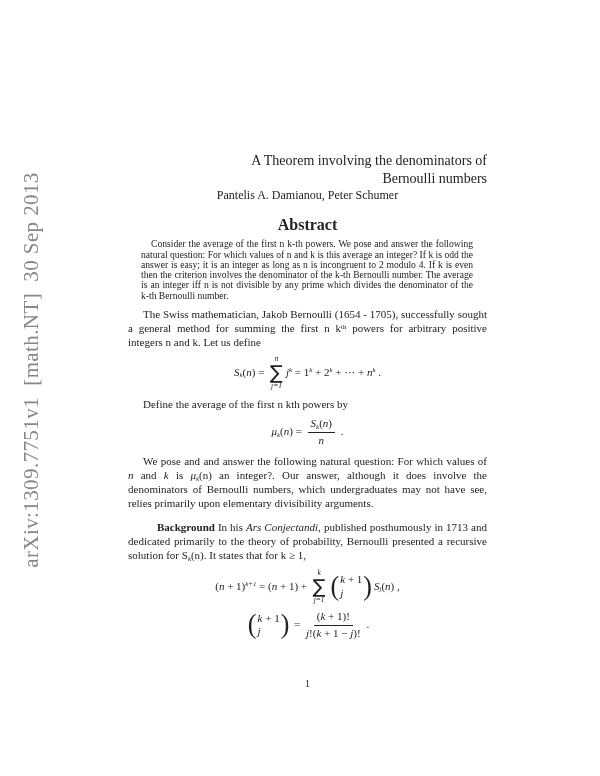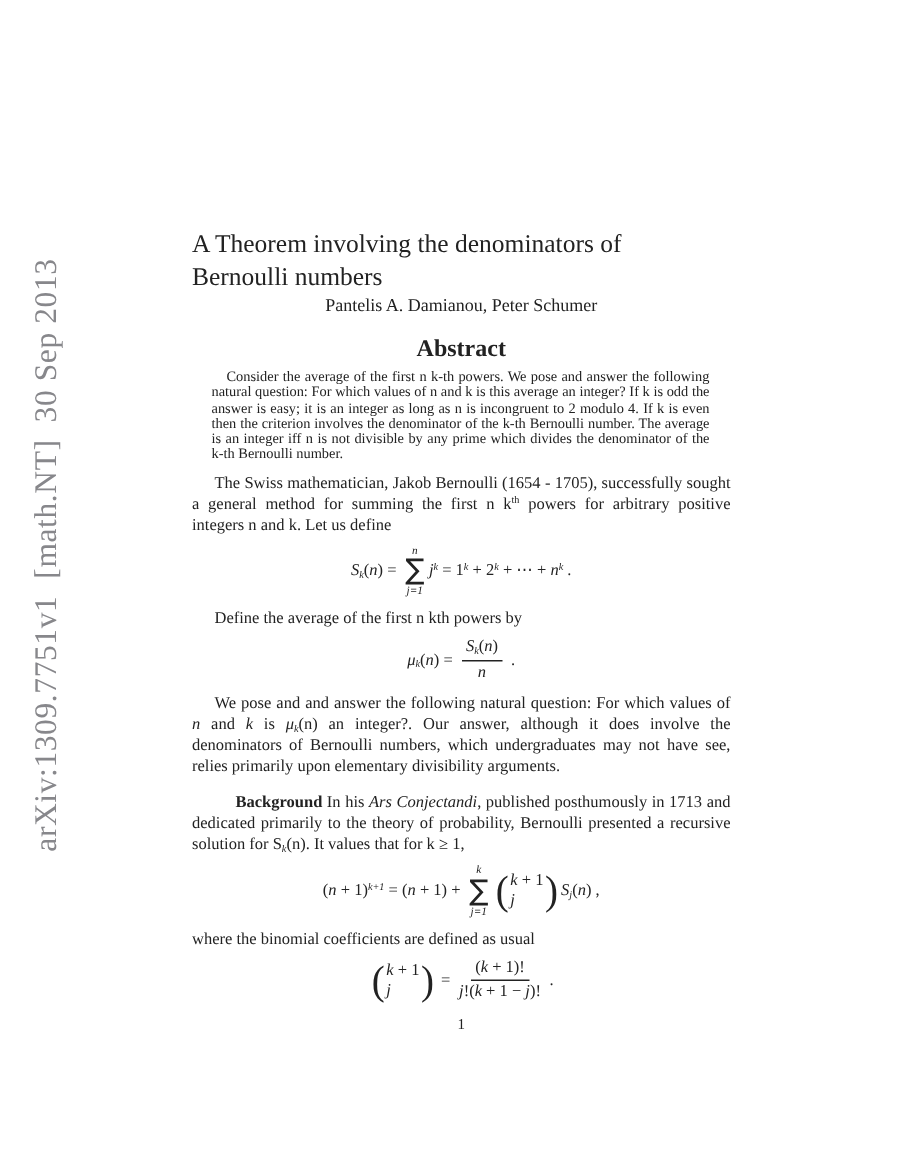--- a/index.html
+++ b/index.html
@@ -7,21 +7,21 @@
     width:600px; height:776px; background:#ffffff; position:relative;
     font-family:"Liberation Serif","DejaVu Serif",serif; color:#222222;
     overflow:hidden;
   }
   .watermark {
     position:absolute; left:31px; top:370px;
     transform:translate(-50%,-50%) rotate(-90deg);
     white-space:pre; font-size:21px; color:#87878b; letter-spacing:0.4px;
   }
   .content { position:absolute; left:128px; top:152px; width:359px; }
-  .title   { text-align:left; font-size:17px; line-height:1.3; }
+  .title   { text-align:right; font-size:14px; line-height:1.3; }
   .authors { text-align:center; font-size:12px; }
   .abs-head{ text-align:center; font-size:16px; font-weight:700; margin-top:13px; }
   .abs-body{ font-size:9.6px; line-height:1.07; text-align:justify;
              margin:5px 14px 0 13px; text-indent:10px; }
   .para    { font-size:11px; line-height:1.27; text-align:justify; margin:7px 0 0; }
   .indent  { text-indent:15px; }
   .bg      { margin-top:10px; }
   .equation{ text-align:center; font-size:11px; margin:5px 0 3px; }
   .pageno  { position:absolute; left:128px; width:359px; top:678px;
              text-align:center; font-size:10px; }
@@ -73,36 +73,35 @@
 
   <p class="para indent">Define the average of the first n kth powers by</p>
 
   <div class="equation"><span class="tk-it">μ</span><span class="tk-sub tk-it">k</span><span>(</span><span class="tk-it">n</span><span>) = </span><span class="m-frac">
         <span class="m-num"><span class="tk-it">S</span><span class="tk-sub tk-it">k</span><span>(</span><span class="tk-it">n</span><span>)</span></span>
         <span class="m-den"><span class="tk-it">n</span></span>
       </span><span> .</span></div>
 
   <p class="para indent"><span>We pose and and answer the following natural question: For which values of </span><span class="tk-it">n</span><span> and </span><span class="tk-it">k</span><span> is </span><span class="tk-it">μ</span><span class="tk-sub tk-it">k</span><span>(n) an integer?. Our answer, although it does involve the denominators of Bernoulli numbers, which undergraduates may not have see, relies primarily upon elementary divisibility arguments.</span></p>
 
-  <p class="para bg"><span class="tk-b">Background</span><span> In his </span><span class="tk-it">Ars Conjectandi</span><span>, published posthumously in 1713 and dedicated primarily to the theory of probability, Bernoulli presented a recursive solution for S</span><span class="tk-sub tk-it">k</span><span>(n). It values that for k ≥ 1,</span></p>
+  <p class="para bg"><span class="tk-b">Background</span><span> In his </span><span class="tk-it">Ars Conjectandi</span><span>, published posthumously in 1713 and dedicated primarily to the theory of probability, Bernoulli presented a recursive solution for S</span><span class="tk-sub tk-it">k</span><span>(n). It states that for k ≥ 1,</span></p>
 
   <div class="equation"><span>(</span><span class="tk-it">n</span><span> + 1)</span><span class="tk-sup tk-it">k+1</span><span> = (</span><span class="tk-it">n</span><span> + 1) + </span><span class="m-sum">
         <span class="m-sum-top"><span class="tk-it">k</span></span>
         <span class="m-sigma">∑</span>
         <span class="m-sum-bot"><span class="tk-it">j=1</span></span>
       </span><span class="m-binom">
         <span class="m-paren">(</span>
         <span class="m-bstack">
           <span><span class="tk-it">k</span><span> + 1</span></span>
           <span><span class="tk-it">j</span></span>
         </span>
         <span class="m-paren">)</span>
       </span><span class="tk-it">S</span><span class="tk-sub tk-it">j</span><span>(</span><span class="tk-it">n</span><span>) ,</span></div>
 
-  <p class="para">where the binomial coefficients are defined as usual</p>
 
   <div class="equation"><span class="m-binom">
         <span class="m-paren">(</span>
         <span class="m-bstack">
           <span><span class="tk-it">k</span><span> + 1</span></span>
           <span><span class="tk-it">j</span></span>
         </span>
         <span class="m-paren">)</span>
       </span><span> = </span><span class="m-frac">
         <span class="m-num"><span>(</span><span class="tk-it">k</span><span> + 1)!</span></span>

